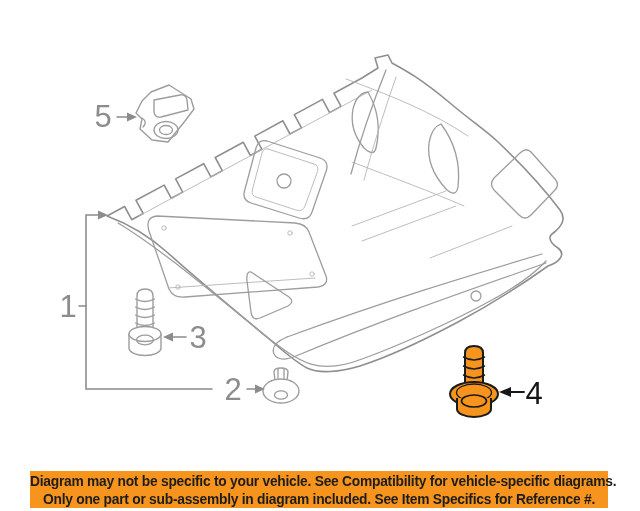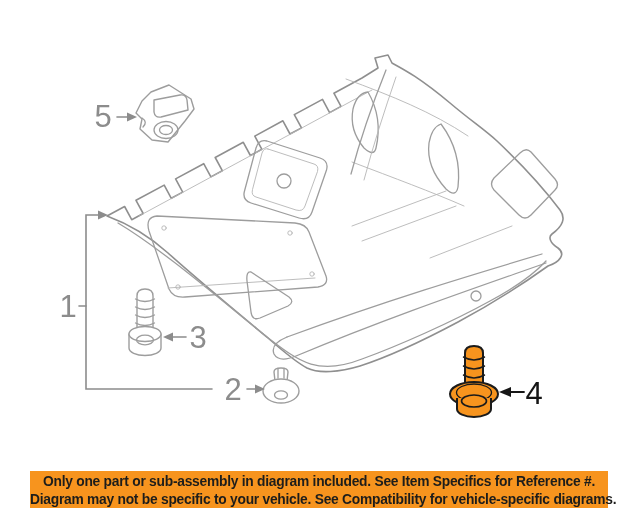--- a/index.html
+++ b/index.html
@@ -137,17 +137,17 @@
     </g>
 
     <g>
       <text class="num num-dark" x="534" y="404">4</text>
       <line class="black-callout" x1="510" y1="392" x2="524" y2="392"></line>
       <polygon class="black-head" points="499,392 511,387 511,397"></polygon>
     </g>
   </svg>
 
   <div class="banner">
+    <div>Diagram may not be specific to your vehicle. See Compatibility for vehicle-specific diagrams.</div>
     <div>Only one part or sub-assembly in diagram included. See Item Specifics for Reference #.</div>
-    <div>Diagram may not be specific to your vehicle. See Compatibility for vehicle-specific diagrams.</div>
   </div>
 
 </div>
 
 </body></html>

